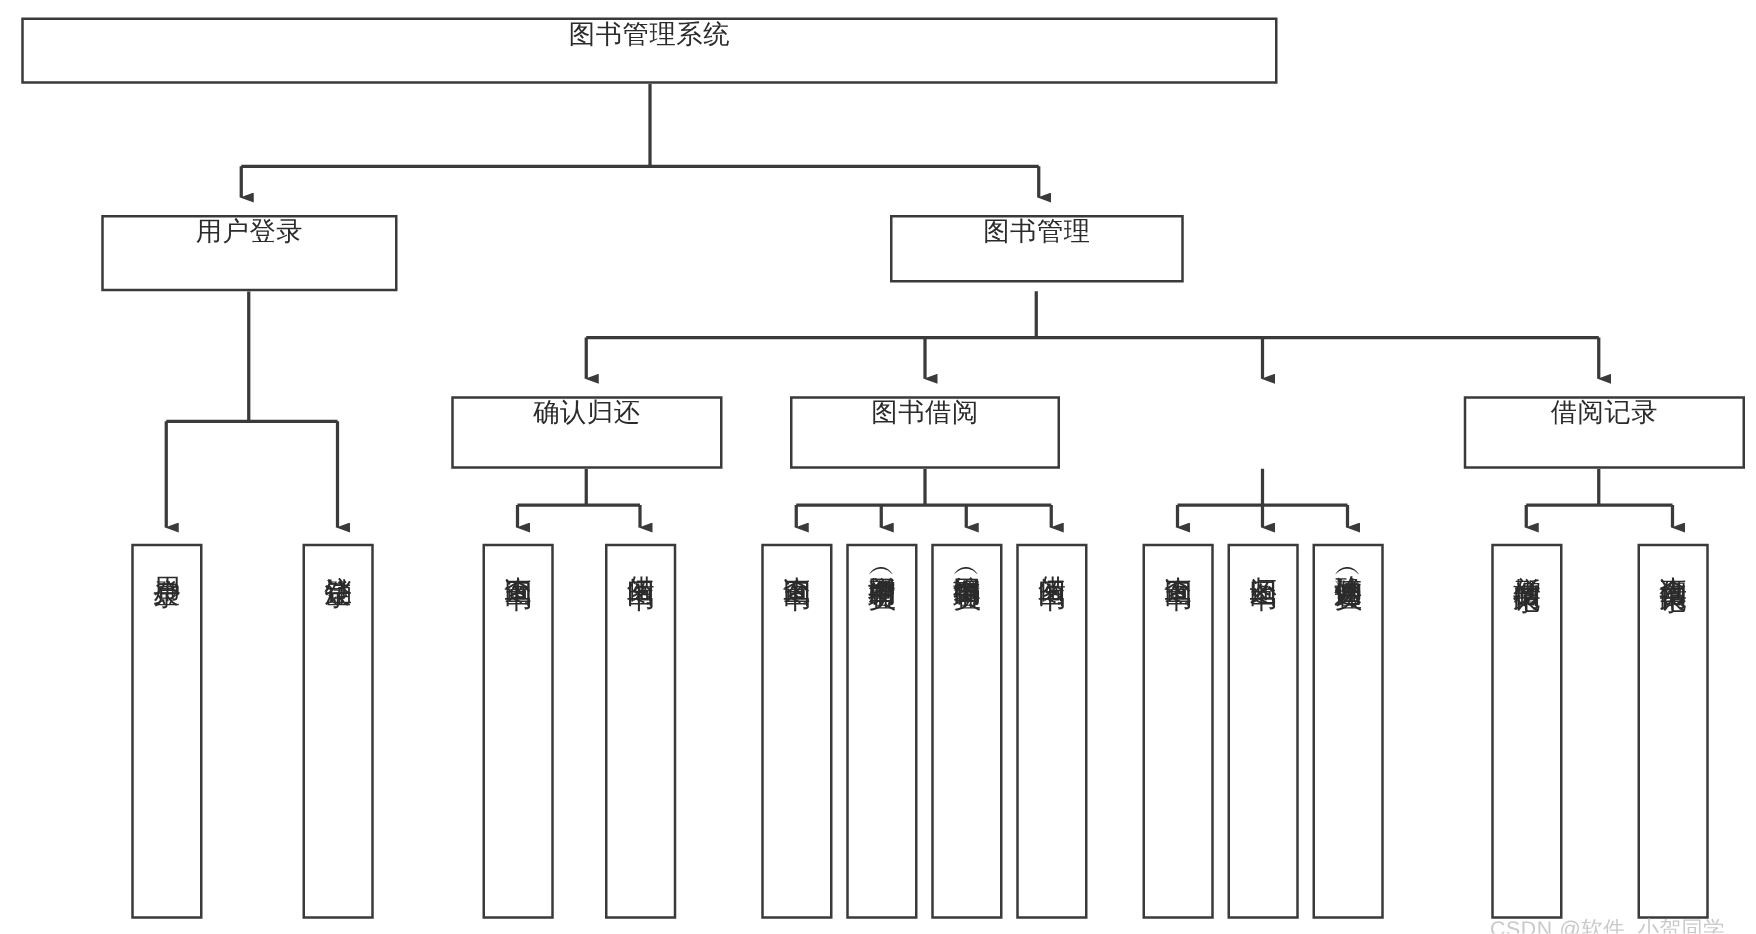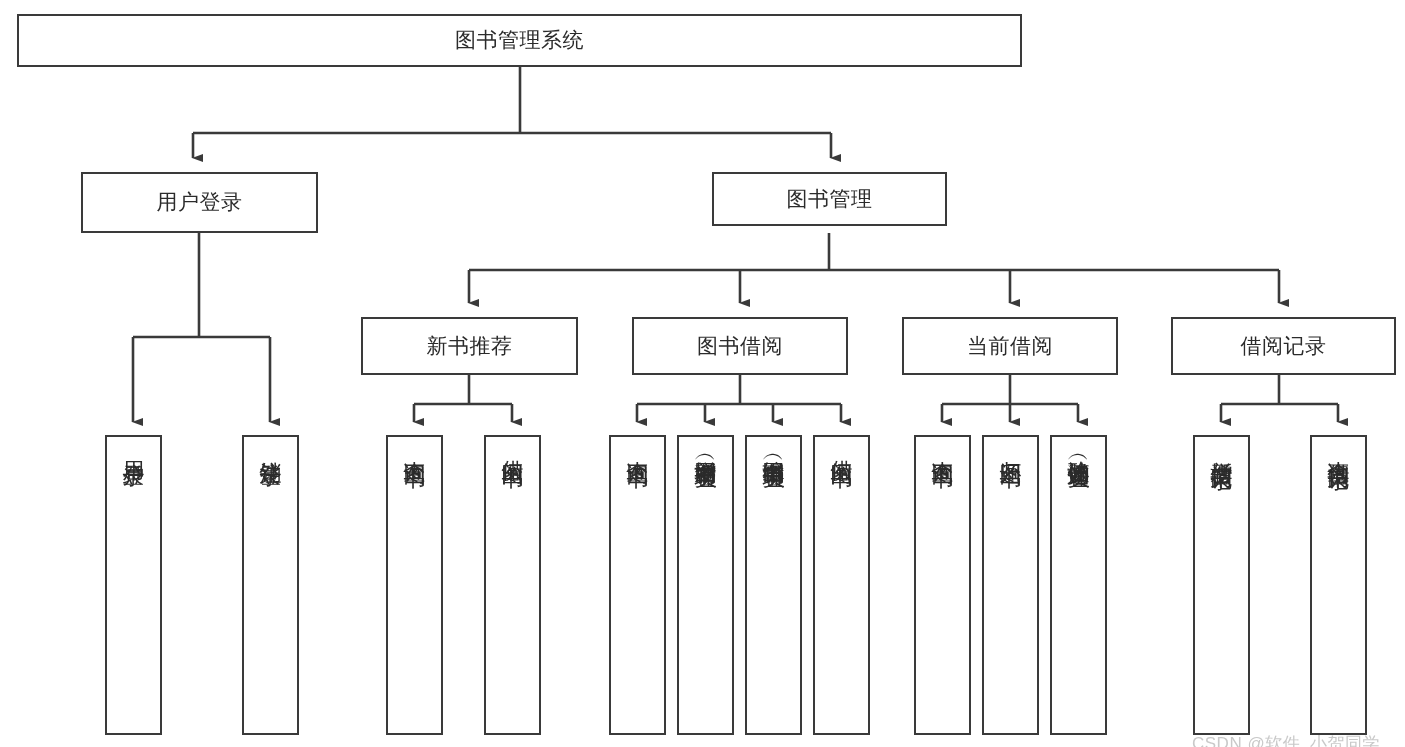--- a/index.html
+++ b/index.html
@@ -24,21 +24,20 @@
     width: 1405px;
     height: 747px;
     pointer-events: none;
   }
   .node {
     position: absolute;
     box-sizing: border-box;
     background: #ffffff;
     border: 2px solid #3a3a3a;
     display: flex;
-    align-items: center;
     justify-content: center;
     color: #2b2b2b;
   }
   .node.root {
     border-width: 2px;
   }
   .node .lbl {
     display: block;
     text-align: center;
     line-height: 1.18;
@@ -139,28 +138,25 @@
   </div>
 
   <div class="node h-node" style="left:81px; top:172px; width:237px; height:61px;">
     <span class="lbl">用户登录</span>
   </div>
   <div class="node h-node" style="left:712px; top:172px; width:235px; height:54px;">
     <span class="lbl">图书管理</span>
   </div>
 
   <div class="node h-node" style="left:361px; top:317px; width:217px; height:58px;">
-    <span class="lbl">新书推荐</span>
+    <span class="lbl">确认归还</span>
   </div>
   <div class="node h-node" style="left:632px; top:317px; width:216px; height:58px;">
     <span class="lbl">图书借阅</span>
   </div>
-  <div class="node h-node" style="left:902px; top:317px; width:216px; height:58px;">
-    <span class="lbl">当前借阅</span>
-  </div>
   <div class="node h-node" style="left:1171px; top:317px; width:225px; height:58px;">
     <span class="lbl">借阅记录</span>
   </div>
 
   <div class="node v-node" style="left:105px; top:435px; width:57px; height:300px;">
     <span class="lbl">用户登录</span>
   </div>
   <div class="node v-node" style="left:242px; top:435px; width:57px; height:300px;">
     <span class="lbl">注销登录</span>
   </div>

